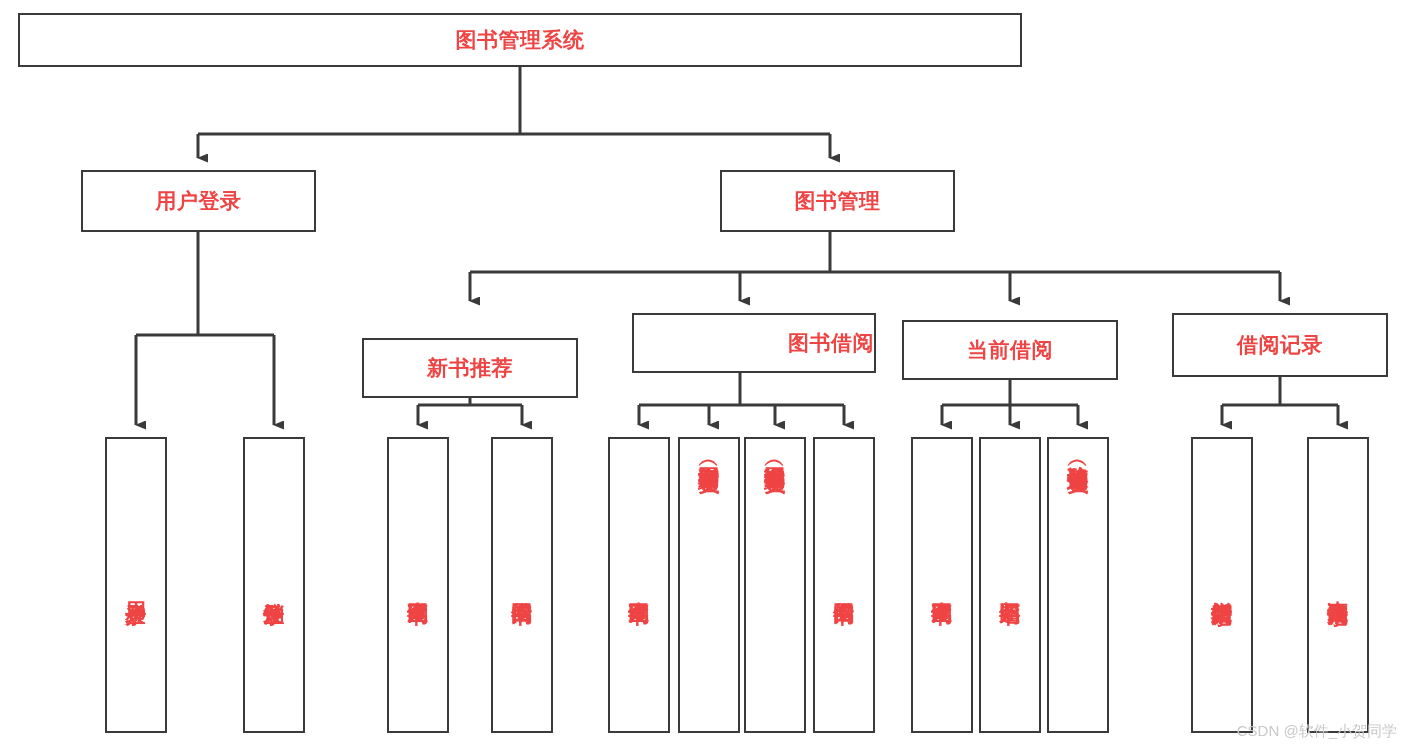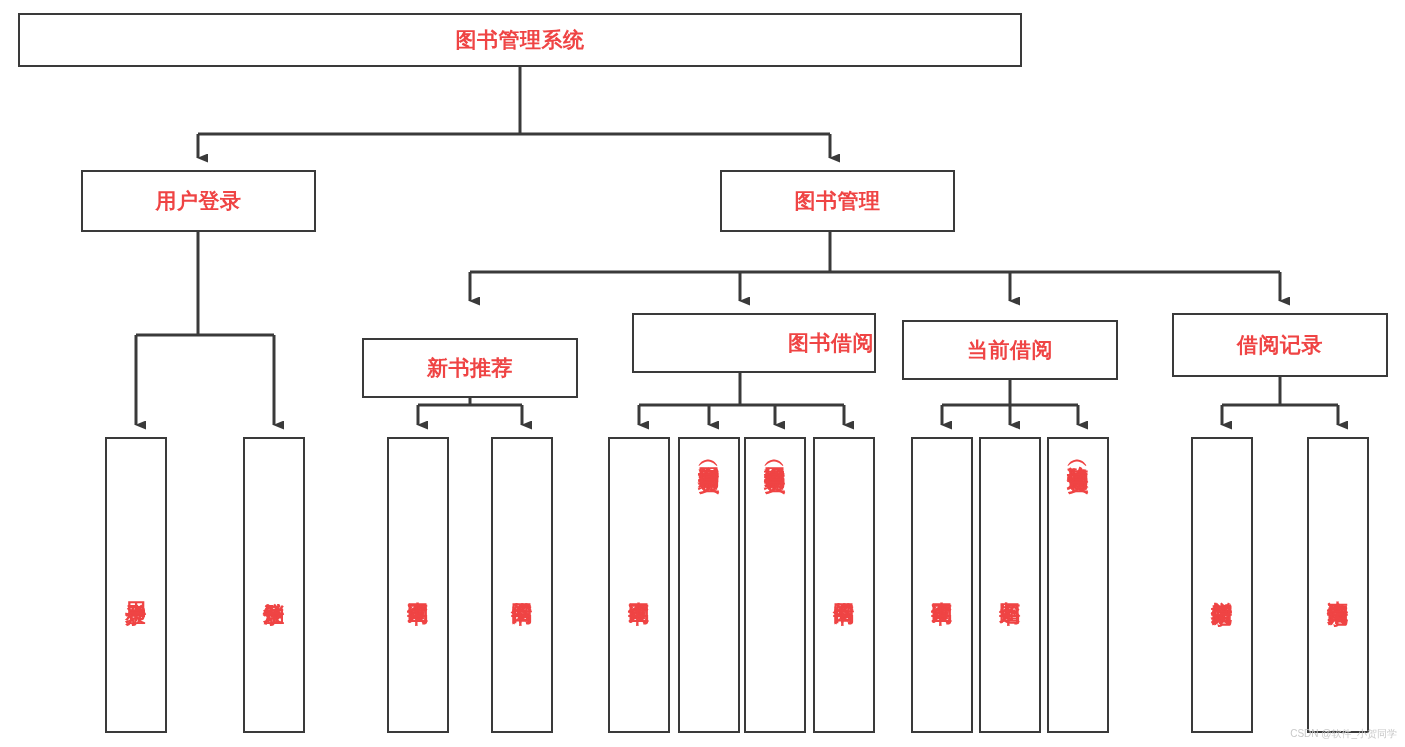--- a/index.html
+++ b/index.html
@@ -63,21 +63,21 @@
     justify-content: center;
   }
   .leaf-inner.top {
     align-items: flex-start;
     padding-top: 6px;
   }
   .watermark {
     position: absolute;
     right: 8px;
     bottom: 6px;
-    font-size: 10px;
+    font-size: 15px;
     color: #c9c9c9;
     white-space: nowrap;
     user-select: none;
   }
 </style>
 </head>
 <body>
 
 <div id="diagram-root">
 

